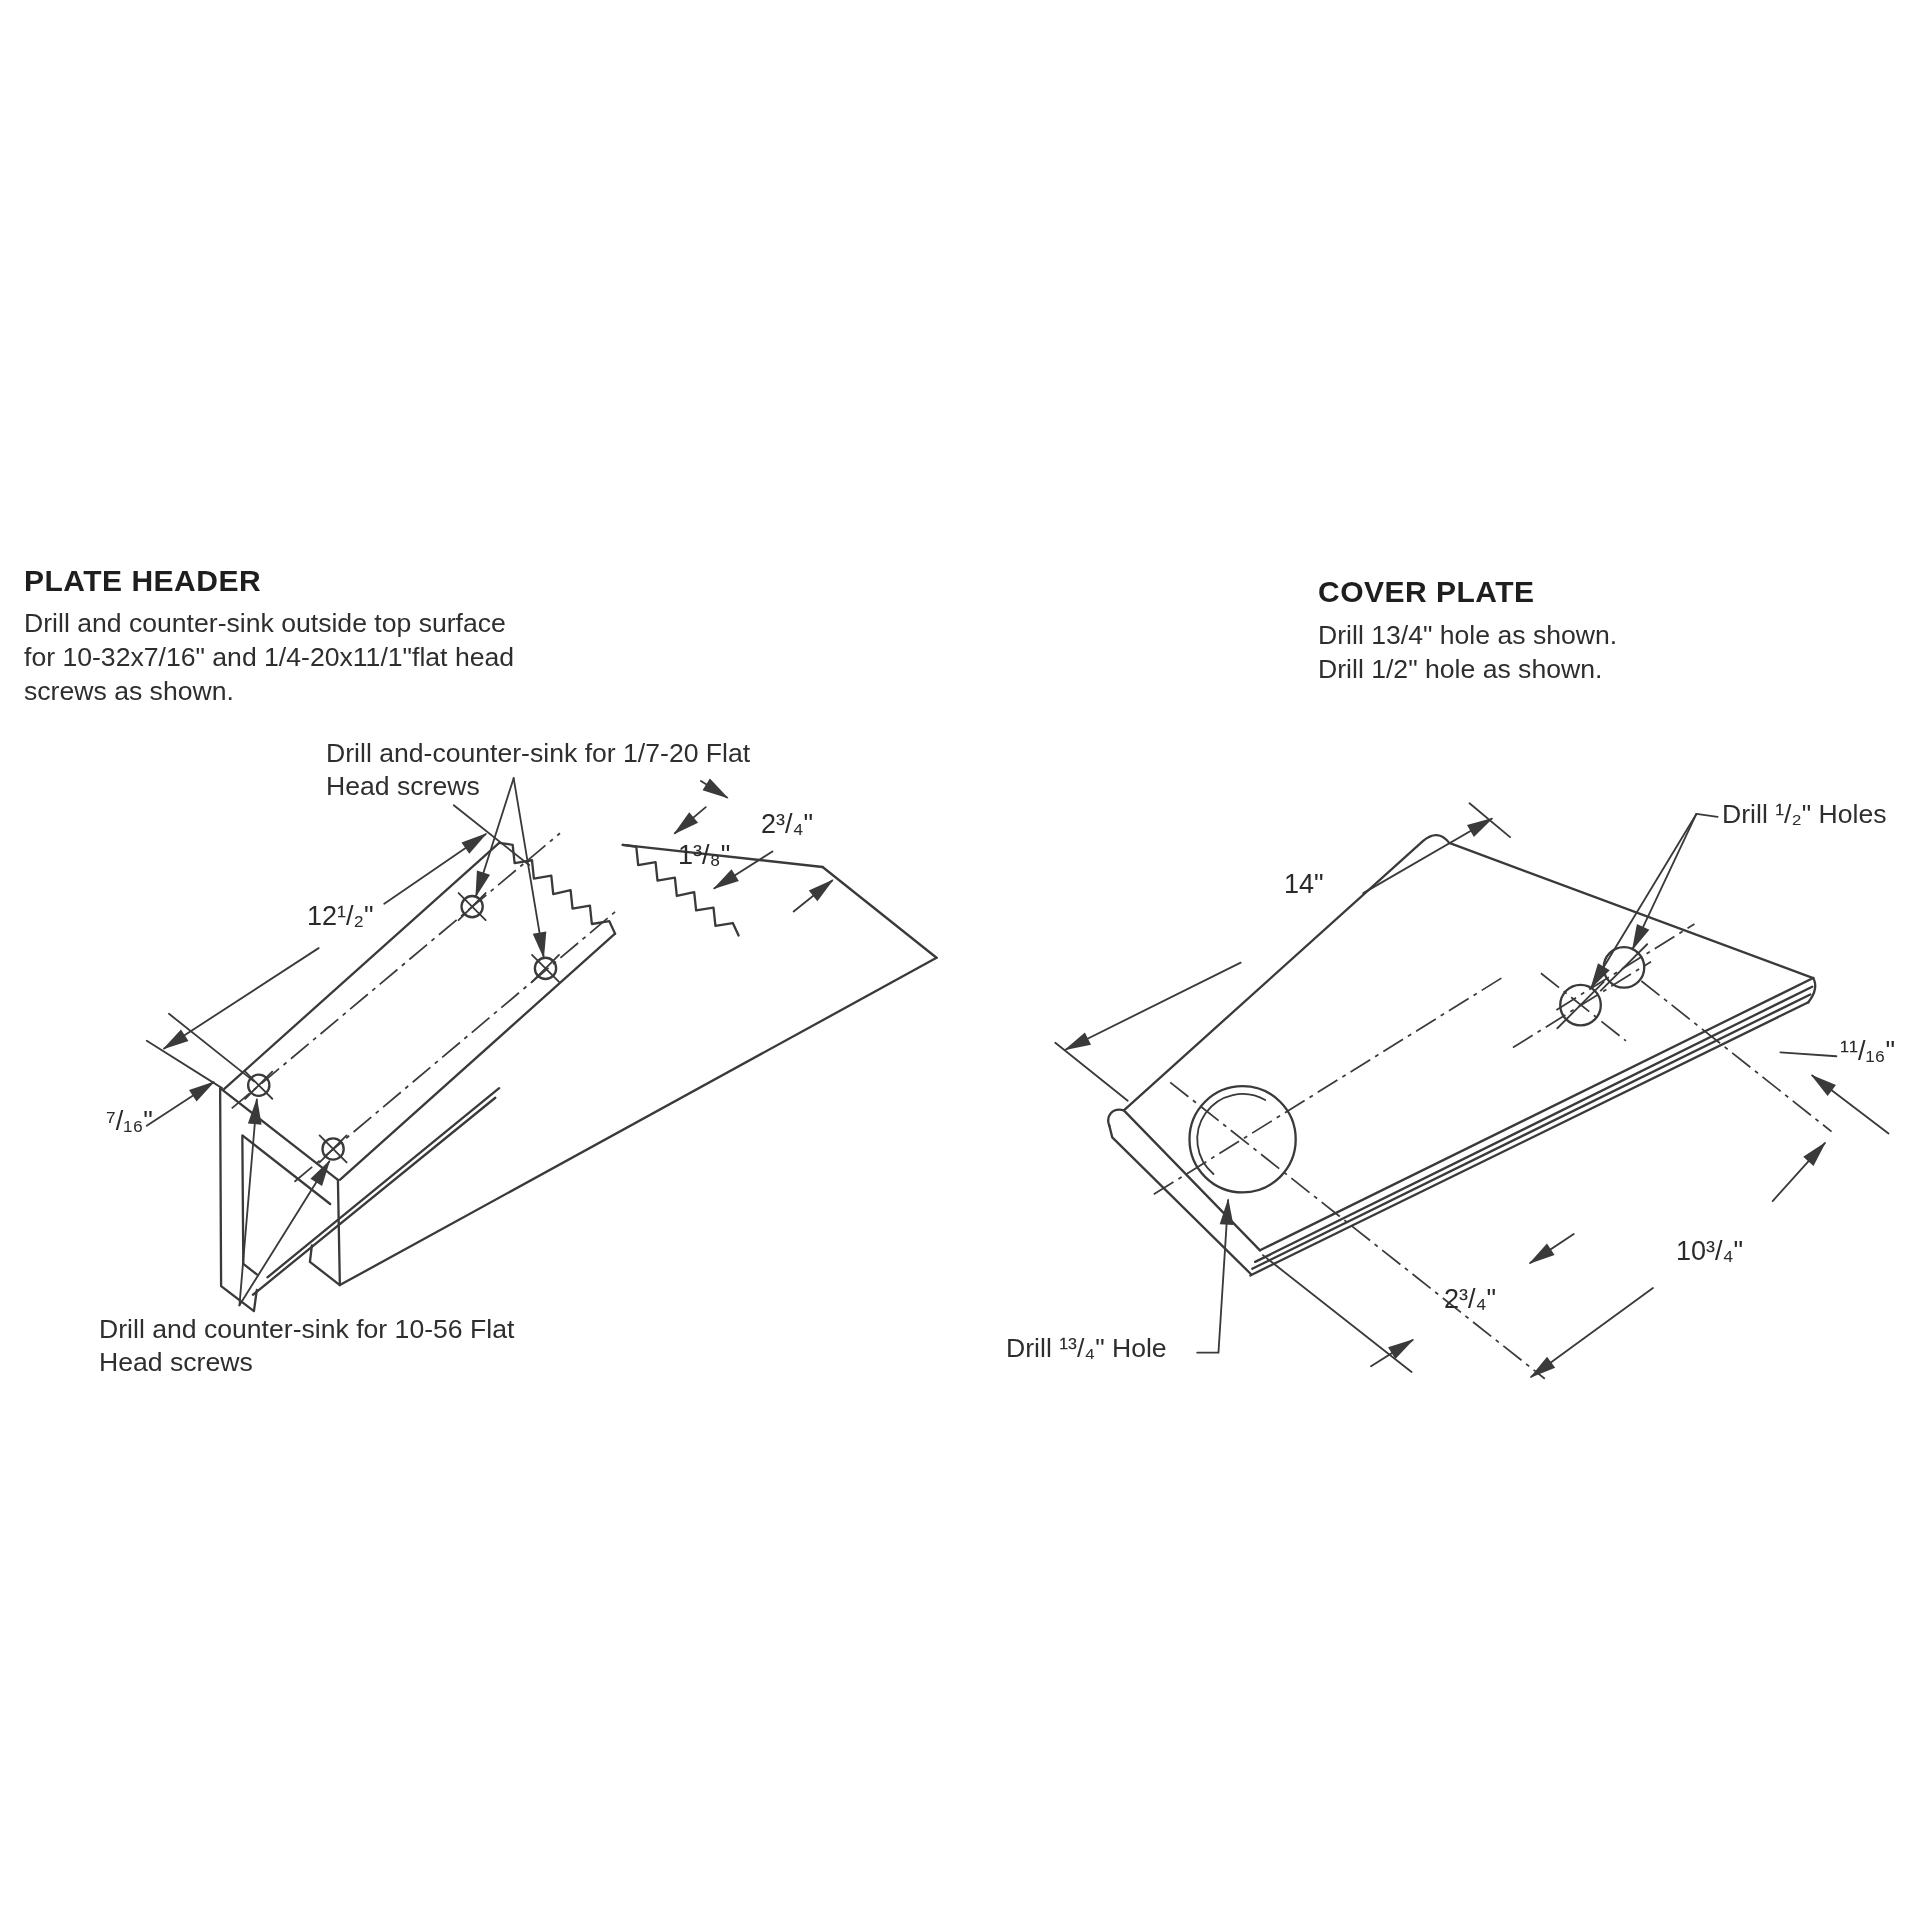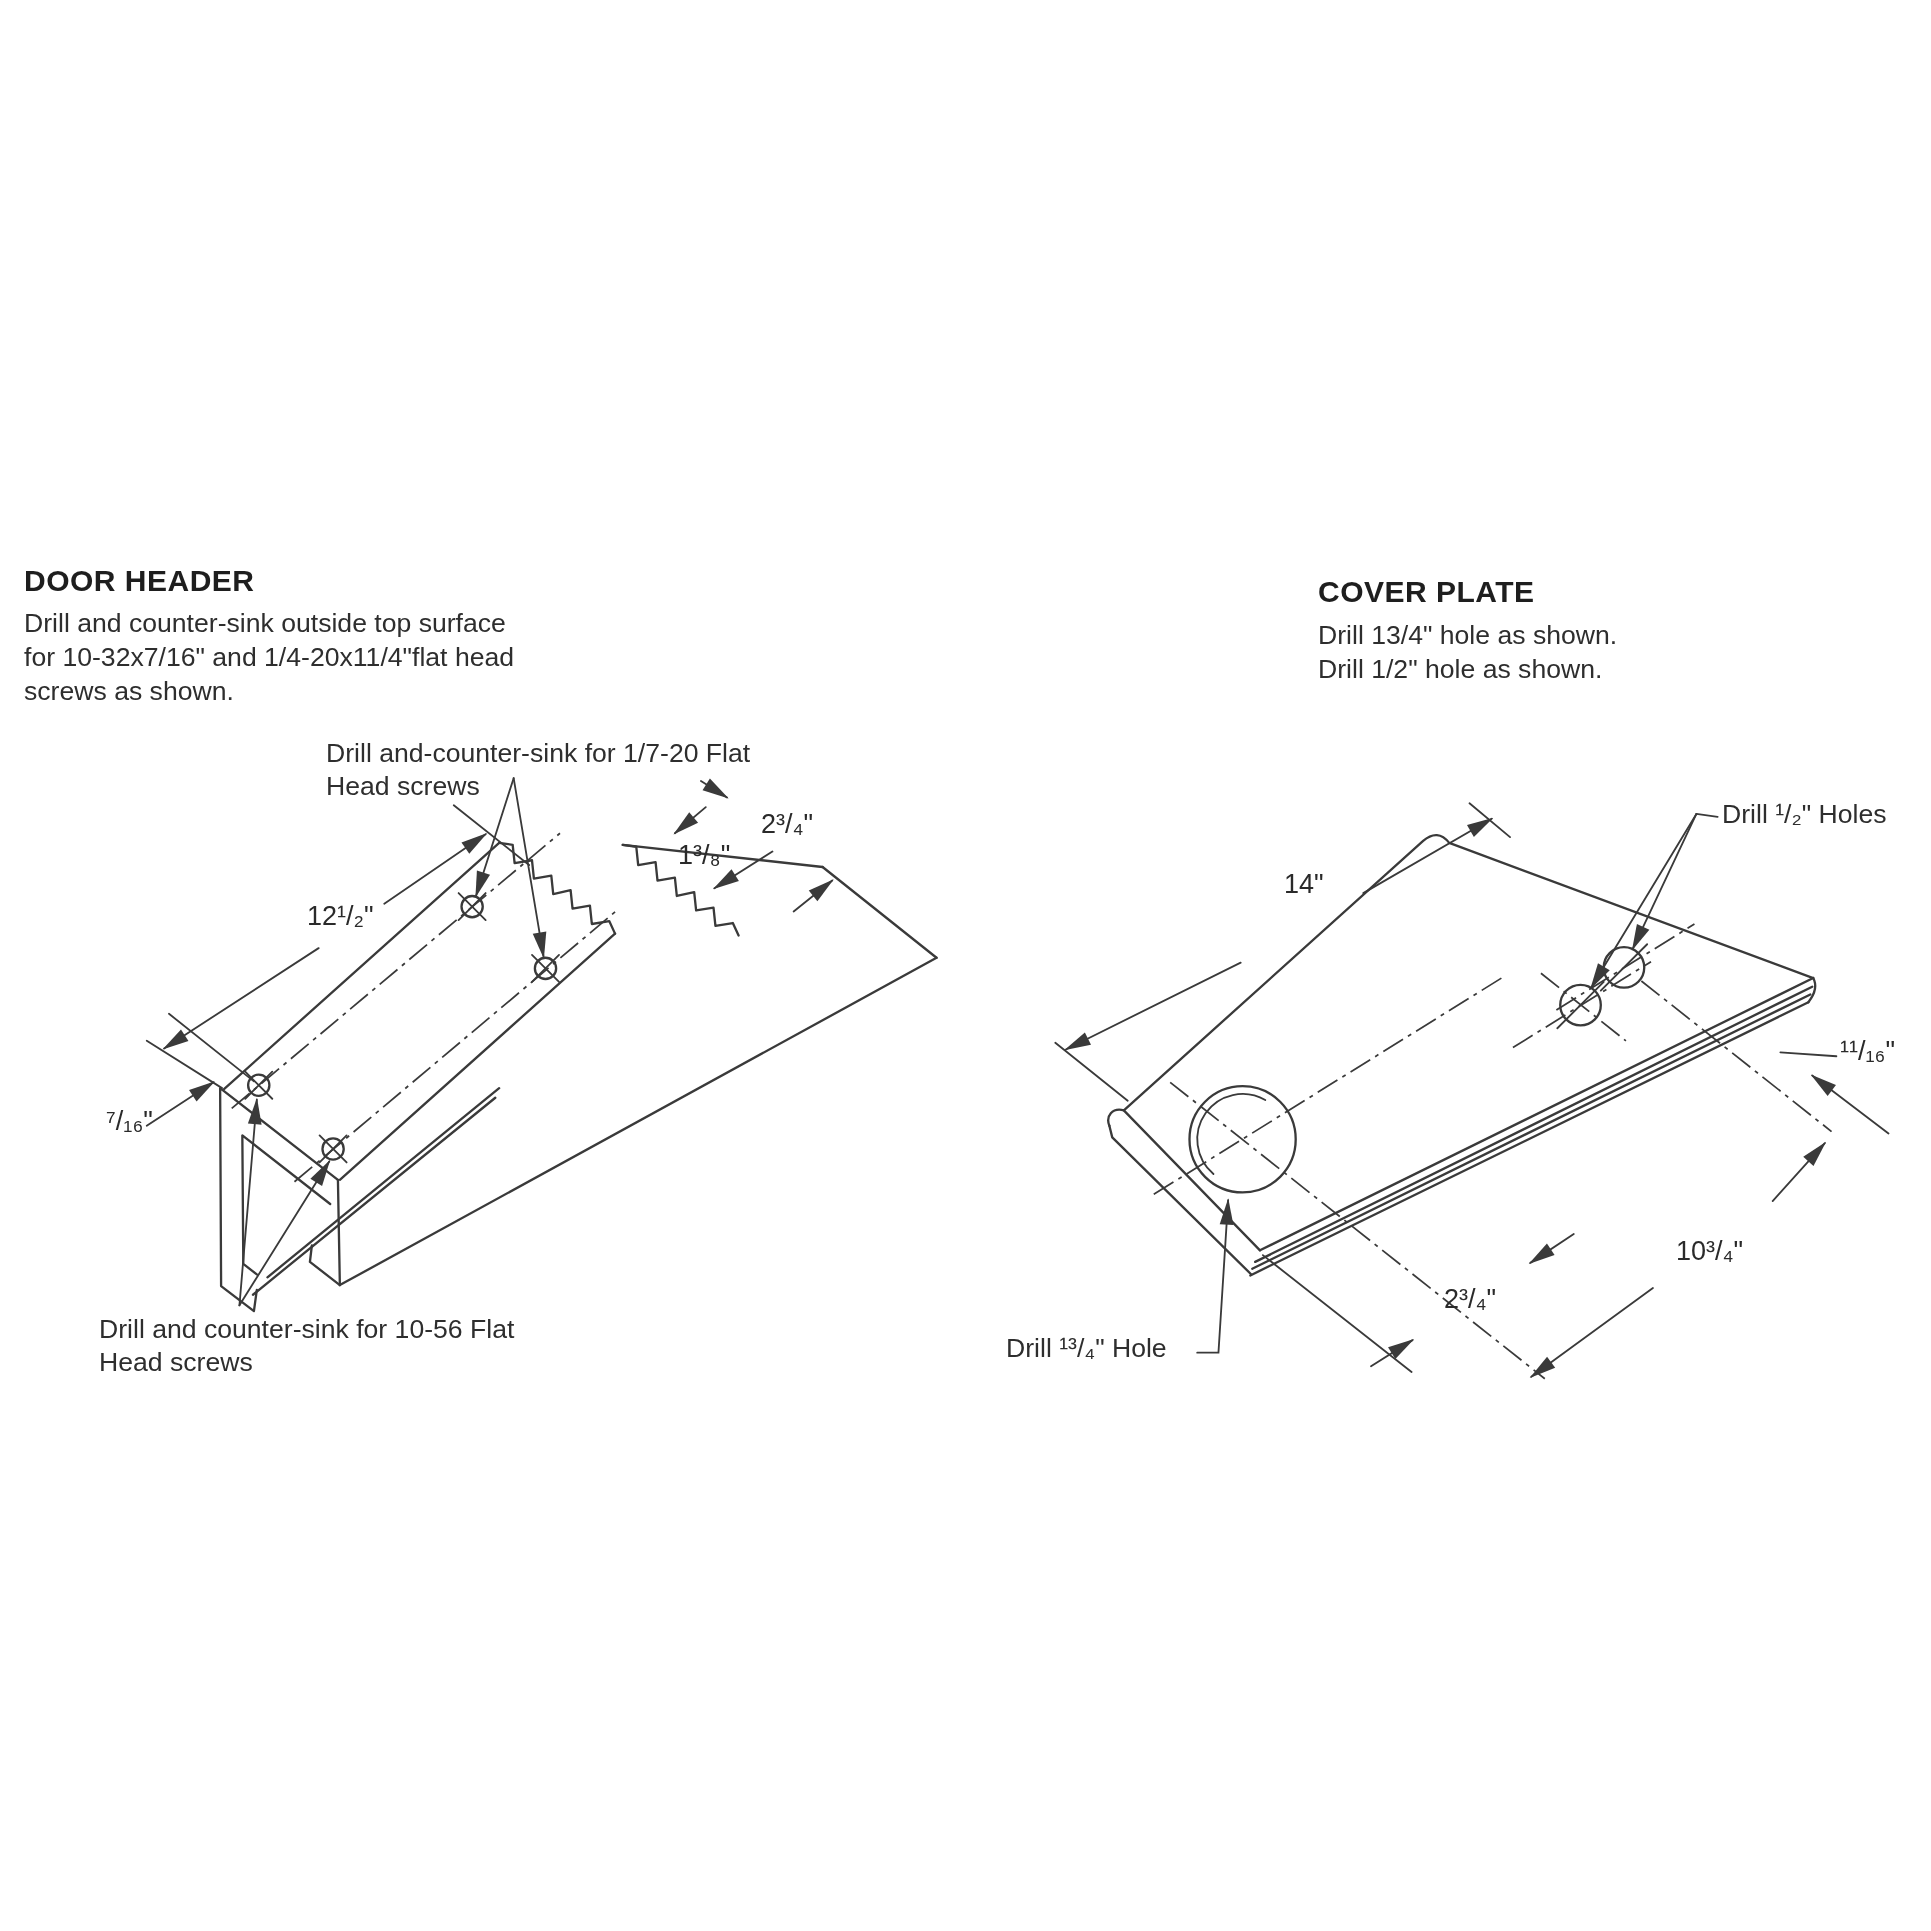--- a/index.html
+++ b/index.html
@@ -132,23 +132,23 @@
       <path d="M1630,1278 L1585,1308" marker-end="url(#arr)"></path>
 
       <path d="M1779,846 L1757,843"></path>
       <path d="M1757,843 L1691,983" marker-end="url(#arr)"></path>
       <path d="M1757,843 L1648,1023" marker-end="url(#arr)"></path>
 
       <path d="M1240,1401 L1262,1401 L1272,1243" marker-end="url(#arr)"></path>
     </g>
   </svg>
 
-  <div class="txt title" style="left:24px;top:564px;">DOOR HEADER</div>
+  <div class="txt title" style="left:24px;top:564px;">PLATE HEADER</div>
   <div class="txt" style="left:24px;top:606px;width:541px;">Drill and counter-sink outside top surface
-for 10-32x7/16" and 1/4-20x11/4"flat head
+for 10-32x7/16" and 1/4-20x11/1"flat head
 screws as shown.</div>
   <div class="callout" style="left:326px;top:737px;width:502px;">Drill and-counter-sink for 1/7-20 Flat
 Head screws</div>
   <div class="callout" style="left:99px;top:1313px;width:502px;">Drill and counter-sink for 10-56 Flat
 Head screws</div>
   <div class="dim" style="left:307px;top:901px;">12¹/₂"</div>
   <div class="dim" style="left:106px;top:1106px;">⁷/₁₆"</div>
   <div class="dim" style="left:678px;top:840px;">1³/₈"</div>
   <div class="dim" style="left:761px;top:809px;">2³/₄"</div>
 

